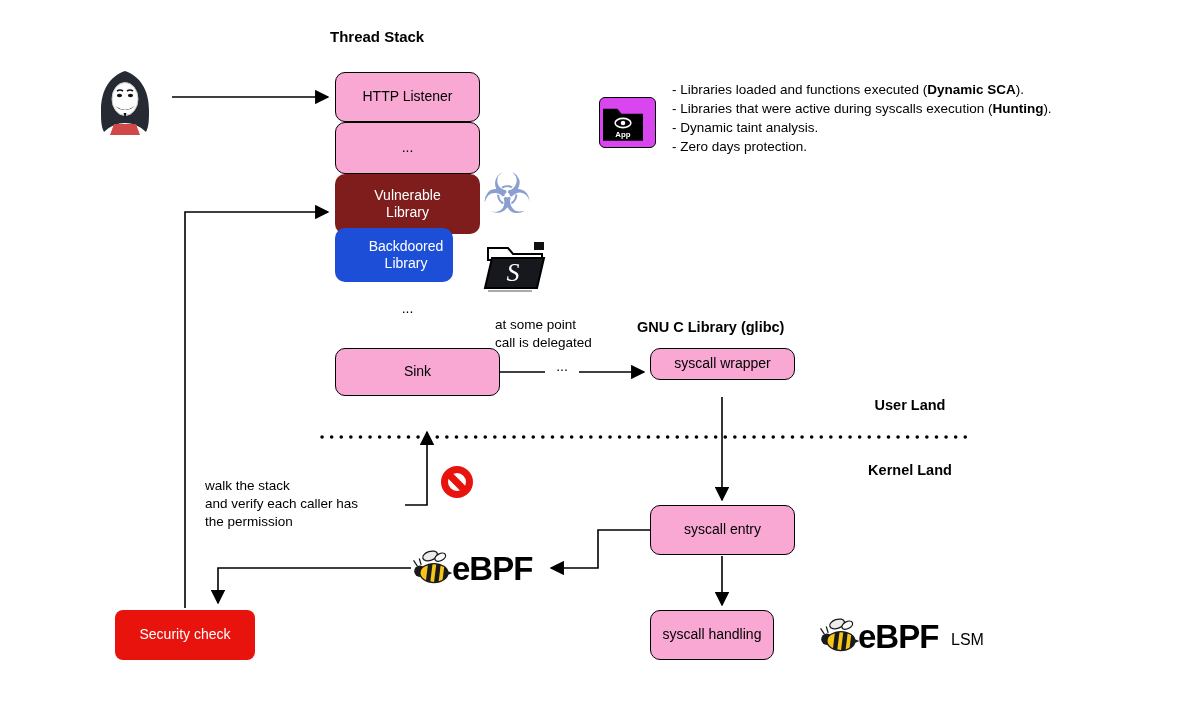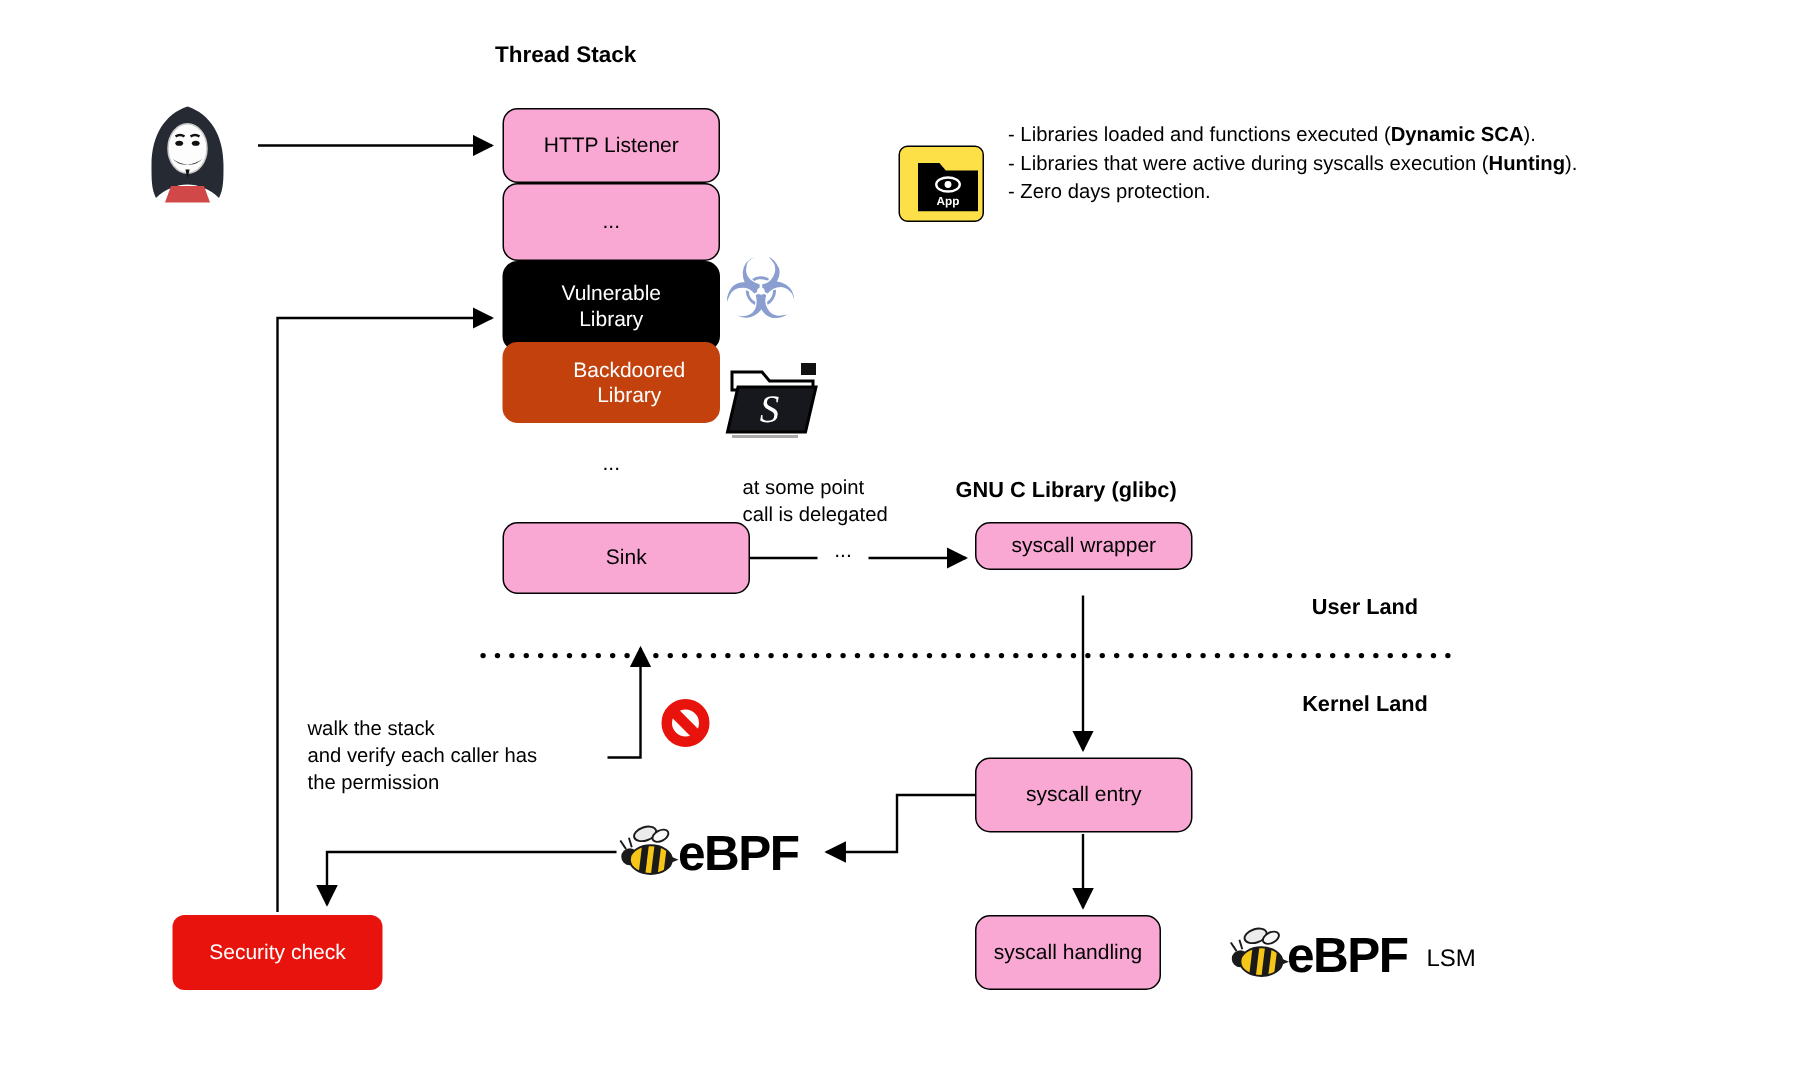--- a/index.html
+++ b/index.html
@@ -16,22 +16,22 @@
     font-size:14px; line-height:1.25; white-space:pre-line;
   }
   .box.filled { border:none; color:#fff; }
   .title { font-weight:bold; font-size:15px; text-align:left; }
   .land-label { font-weight:bold; font-size:14.5px; text-align:center; }
   .note { font-size:13.5px; text-align:left; white-space:pre-line; line-height:1.35; }
   .ellipsis { font-size:14px; text-align:center; }
   .ebpf-text { font-weight:bold; font-size:33px; letter-spacing:-1px; line-height:1; }
   .lsm-text { font-size:16px; }
   .legend-frame {
-    border:1.5px solid #000; border-radius:6px; background:#fde047;
-    display:flex; align-items:center; justify-content:flex-end;
+    border:1.5px solid #000; border-radius:6px; background:#d946ef;
+    display:flex; align-items:center; justify-content:flex-start;
   }
   .legend-line { font-size:13.5px; line-height:19px; white-space:nowrap; }
   .biohazard { font-size:56px; line-height:1; font-family:"DejaVu Sans",sans-serif; }
   .no-sign {
     position:absolute; z-index:3; width:32px; height:32px;
     border:7px solid currentColor; border-radius:50%; color:#e8130c; background:transparent;
   }
   .no-sign::after {
     content:""; position:absolute; left:-3px; right:-3px; top:50%;
     height:7px; margin-top:-3.5px; background:currentColor; transform:rotate(45deg);
@@ -91,23 +91,23 @@
     <ellipse cx="26.5" cy="26.5" rx="2.6" ry="1.7" fill="#111"></ellipse>
     <ellipse cx="37.5" cy="26.5" rx="2.6" ry="1.7" fill="#111"></ellipse>
     <path d="M22 37 Q32 44 42 37 Q37 41.5 32 40.5 Q27 41.5 22 37 Z" fill="#111"></path>
     <path d="M30.6 44 L33.4 44 L32 50 Z" fill="#111"></path>
   </svg>
 
   <div class="abs title" style="left:330px; top:28px; width:155px">Thread Stack</div>
 
   <div class="box" style="left:335px; top:72px; width:145px; height:50px">HTTP Listener</div>
   <div class="box" style="left:335px; top:122px; width:145px; height:52px">...</div>
-  <div class="box filled" style="left: 335px; top: 174px; width: 145px; height: 60px; background: #000000;">Vulnerable
+  <div class="box filled" style="left: 335px; top: 174px; width: 145px; height: 60px; background: #7f1d1d;">Vulnerable
 Library</div>
-  <div class="box filled" style="left: 335px; top: 228px; width: 145px; height: 54px; background: #c2410c; padding-left: 24px;">Backdoored
+  <div class="box filled" style="left: 335px; top: 228px; width: 118px; height: 54px; background: #1d4ed8; padding-left: 24px;">Backdoored
 Library</div>
 
   <div class="abs biohazard" style="left: 482px; top: 166px; color: rgb(138, 159, 208);">☣</div>
 
   <svg class="abs" style="left:482px; top:238px" width="66" height="56" viewBox="0 0 66 56">
     <path d="M6 10 h20 l5 6 h29 v6 h-54 z" fill="#fff" stroke="#000" stroke-width="2"></path>
     <rect x="52" y="4" width="10" height="8" fill="#111"></rect>
     <path d="M10 20 L62 20 L55 50 L3 50 Z" fill="#16181d" stroke="#000" stroke-width="2"></path>
     <text x="31" y="43" fill="#fff" font-size="26" font-style="italic" font-family="Liberation Serif, serif" text-anchor="middle">S</text>
     <line x1="6" y1="53" x2="50" y2="53" stroke="#aaa" stroke-width="2"></line>
@@ -146,20 +146,21 @@
     <svg width="46" height="40" viewBox="0 0 64 56">
       <path d="M4 8 h20 l6 7 h30 v38 h-56 z" fill="#000"></path>
       <ellipse cx="32" cy="28" rx="11" ry="6.5" fill="none" stroke="#fff" stroke-width="2.2"></ellipse>
       <circle cx="32" cy="28" r="3.2" fill="#fff"></circle>
       <text x="32" y="47" fill="#fff" font-size="11" font-weight="bold" text-anchor="middle" font-family="Liberation Sans, sans-serif">App</text>
     </svg>
   </div>
   <div class="abs" style="left:672px; top:80px">
     <div class="legend-line"><span>- Libraries loaded and functions executed (</span><b>Dynamic SCA</b><span>).</span></div>
     <div class="legend-line"><span>- Libraries that were active during syscalls execution (</span><b>Hunting</b><span>).</span></div>
+    <div class="legend-line"><span>- Dynamic taint analysis.</span></div>
     <div class="legend-line"><span>- Zero days protection.</span></div>
   </div>
 
   <svg class="abs" style="left:818px; top:615px" width="42" height="42" viewBox="0 0 66 64">
       <use href="#bee"></use>
     </svg>
   <div class="abs ebpf-text" style="left:858px; top:620px">eBPF</div>
   <div class="abs lsm-text" style="left:951px; top:631px">LSM</div>
 
 </div>

